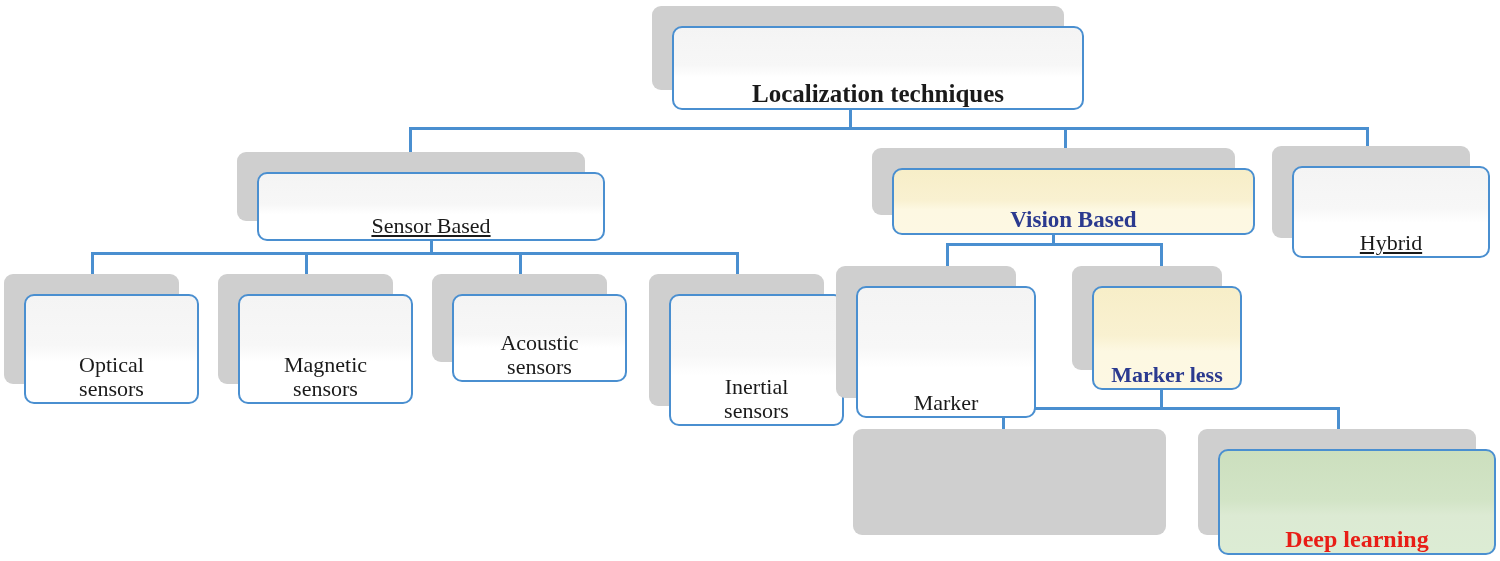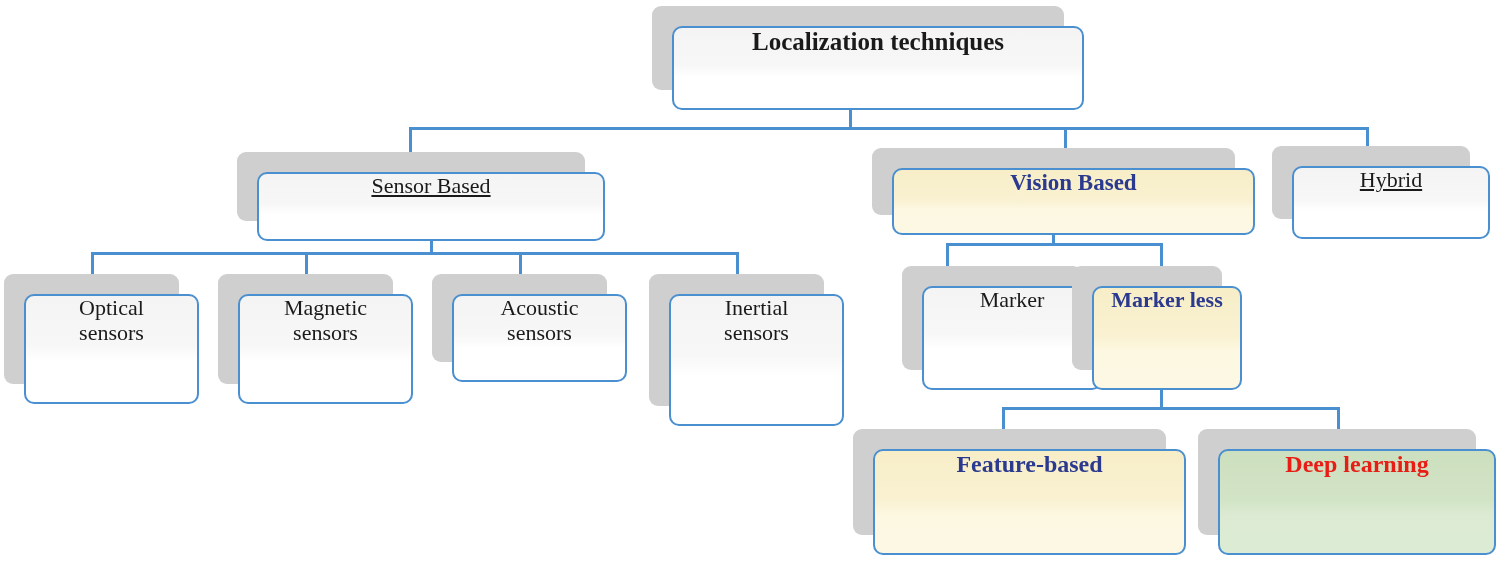--- a/index.html
+++ b/index.html
@@ -43,21 +43,21 @@
   .node .box {
     position: absolute;
     left: 20px;
     top: 20px;
     width: calc(100% - 20px);
     height: calc(100% - 20px);
     box-sizing: border-box;
     border: 2.5px solid #4a8fd0;
     border-radius: 10px;
     display: flex;
-    align-items: flex-start;
+    align-items: flex-end;
     justify-content: center;
     text-align: center;
     line-height: 1.12;
     overflow: hidden;
   }
   
   .fill-plain .box {
     background: linear-gradient(180deg,#f4f4f4 0%, #f7f7f7 46%, #ffffff 62%, #ffffff 100%);
     color: #1a1a1a;
   }
@@ -128,21 +128,21 @@
     </div>
   </div>
 
   <div class="node fill-cream" style="left:872px; top:148px; width:383px; height:87px;">
     <div class="shadow"></div>
     <div class="box">
       <span class="label t-lvl2b">Vision Based</span>
     </div>
   </div>
 
-  <div class="node fill-plain" style="left:1272px; top:146px; width:218px; height:93px;">
+  <div class="node fill-plain" style="left:1272px; top:146px; width:218px; height:112px;">
     <div class="shadow"></div>
     <div class="box">
       <span class="label t-lvl2">Hybrid</span>
     </div>
   </div>
 
   <div class="node fill-plain" style="left:4px; top:274px; width:195px; height:130px;">
     <div class="shadow"></div>
     <div class="box">
       <span class="label t-leaf"><span>Optical</span><br><span>sensors</span></span>
@@ -163,39 +163,36 @@
     </div>
   </div>
 
   <div class="node fill-plain" style="left:649px; top:274px; width:195px; height:152px;padding-left:44px;">
     <div class="shadow"></div>
     <div class="box">
       <span class="label t-leaf"><span>Inertial</span><br><span>sensors</span></span>
     </div>
   </div>
 
-  <div class="node fill-plain" style="left:902px; top:266px; width:200px; height:124px;">
+  <div class="node fill-plain" style="left:836px; top:266px; width:200px; height:152px;">
     <div class="shadow"></div>
     <div class="box">
       <span class="label t-leaf">Marker</span>
     </div>
   </div>
 
   <div class="node fill-cream" style="left:1072px; top:266px; width:170px; height:124px;">
     <div class="shadow"></div>
     <div class="box">
       <span class="label t-leafb">Marker less</span>
     </div>
   </div>
 
   <div class="node fill-cream" style="left:853px; top:429px; width:333px; height:126px;">
     <div class="shadow"></div>
-    <div class="box">
-      <span class="label t-big">Feature-based</span>
-    </div>
   </div>
 
   <div class="node fill-green" style="left:1198px; top:429px; width:298px; height:126px;">
     <div class="shadow"></div>
     <div class="box">
       <span class="label t-big">Deep learning</span>
     </div>
   </div>
 
 </div>

